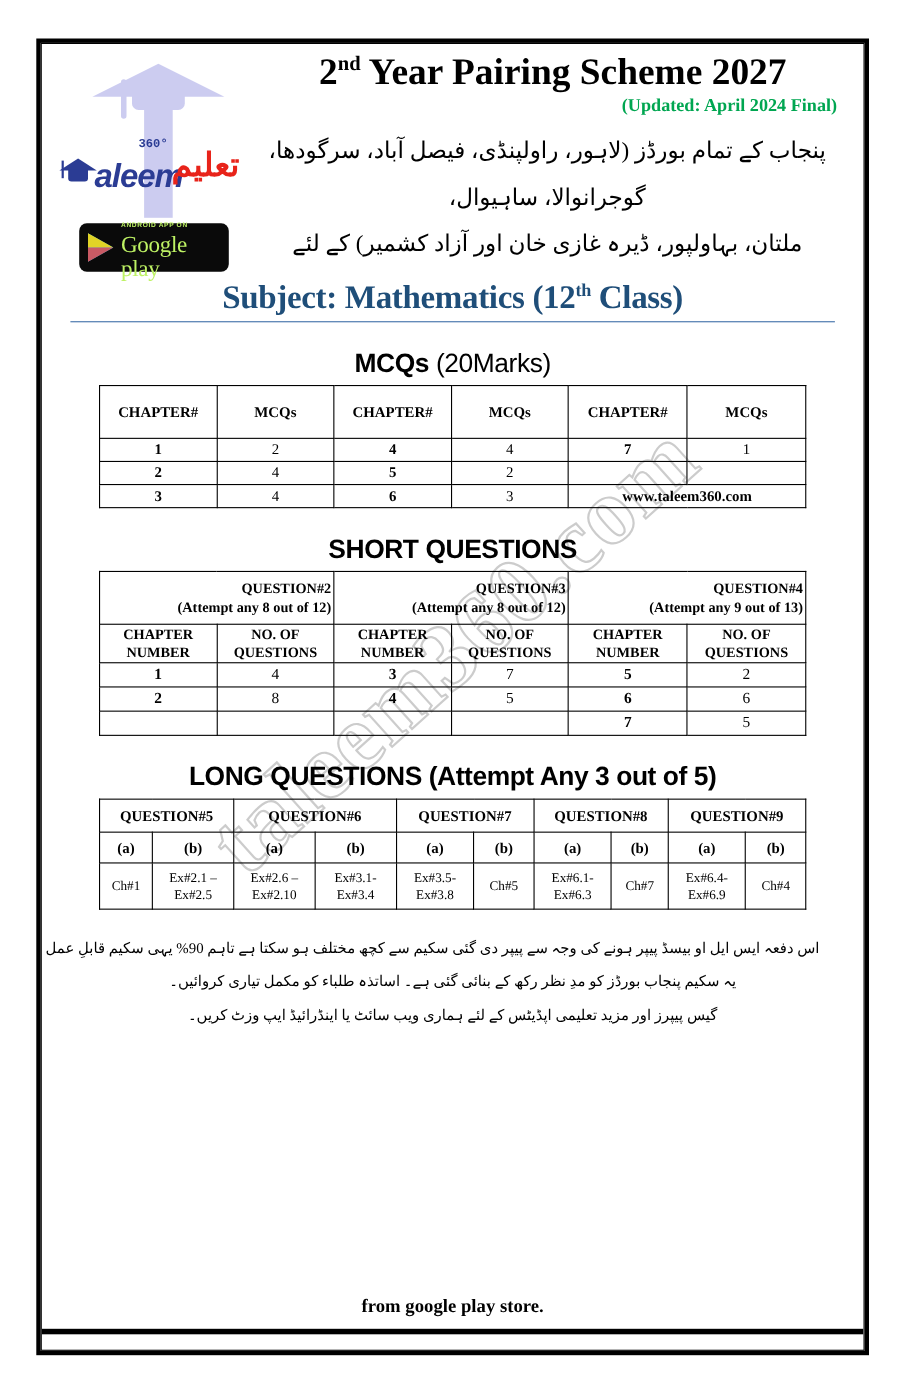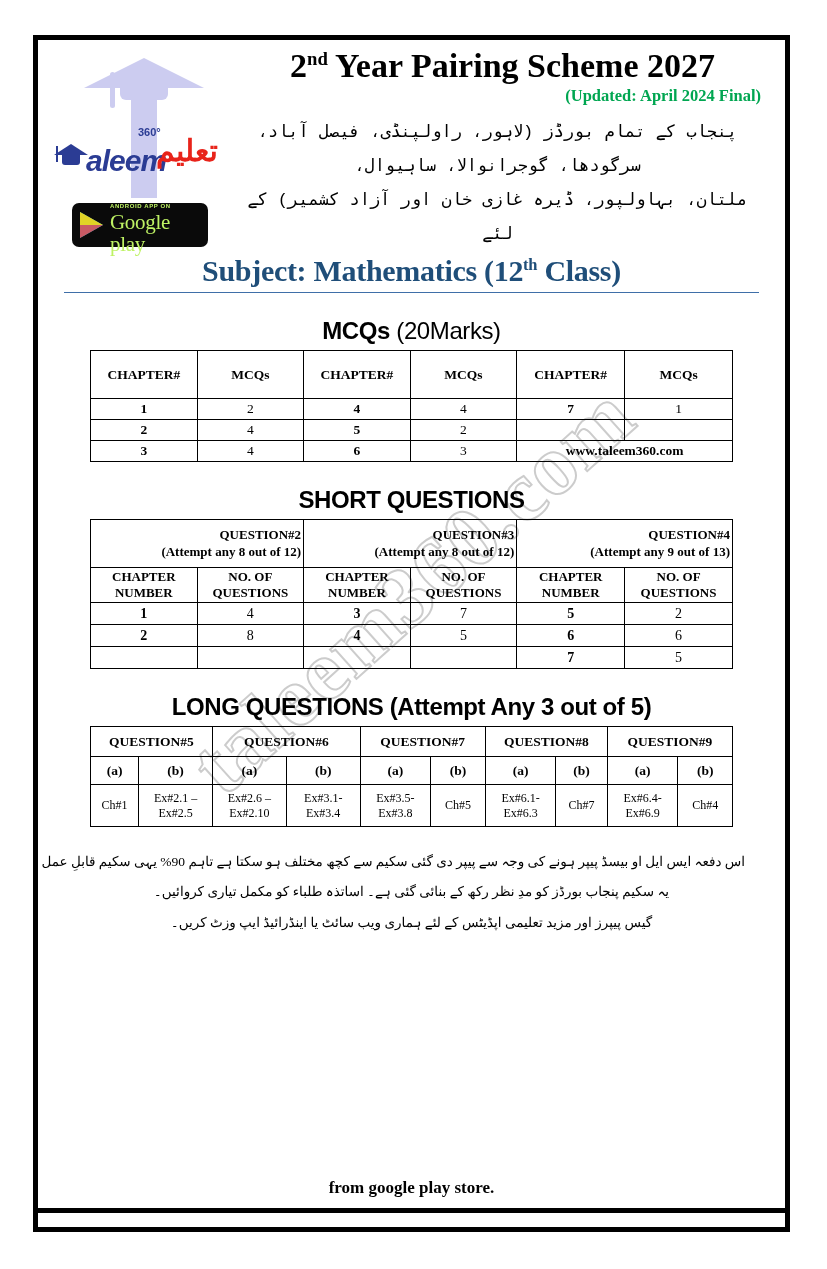--- a/index.html
+++ b/index.html
@@ -126,22 +126,22 @@
     font-family: "Liberation Sans", sans-serif;
     font-weight: 800;
     font-style: italic;
     font-size: 30px;
     color: #2B3C94;
     letter-spacing: -1px;
     line-height: 0.9;
   }
   .logo-360 {
     position: absolute;
-    left: 92px; top: 78px;
-    font-family: Liberation Sans, sans-serif;
+    left: 80px; top: 78px;
+    font-family: Liberation Mono, monospace;
     font-size: 11px;
     font-weight: 700;
     color: #2B3C94;
     z-index: 3;
   }
   .logo-urdu {
     position: absolute;
     left: 110px; top: 88px;
     font-size: 30px;
     font-weight: 700;
@@ -219,26 +219,25 @@
     font-family: "Liberation Serif", serif;
     font-weight: 700;
     font-size: 16.5px;
     color: #00A651;
     margin-top: 2px;
     padding-right: 8px;
   }
   .urdu-head {
     direction: rtl;
     text-align: center;
-    font-size: 17px;
+    font-size: 21px;
     line-height: 2.0;
     color: #000;
     margin-top: 10px;
     padding: 0 6px;
-    font-family: Liberation Mono, monospace;
   }
 
   
   #subject-wrap {
     position: relative;
     z-index: 5;
     margin-top: 14px;
   }
   #subject-title {
     text-align: center;

